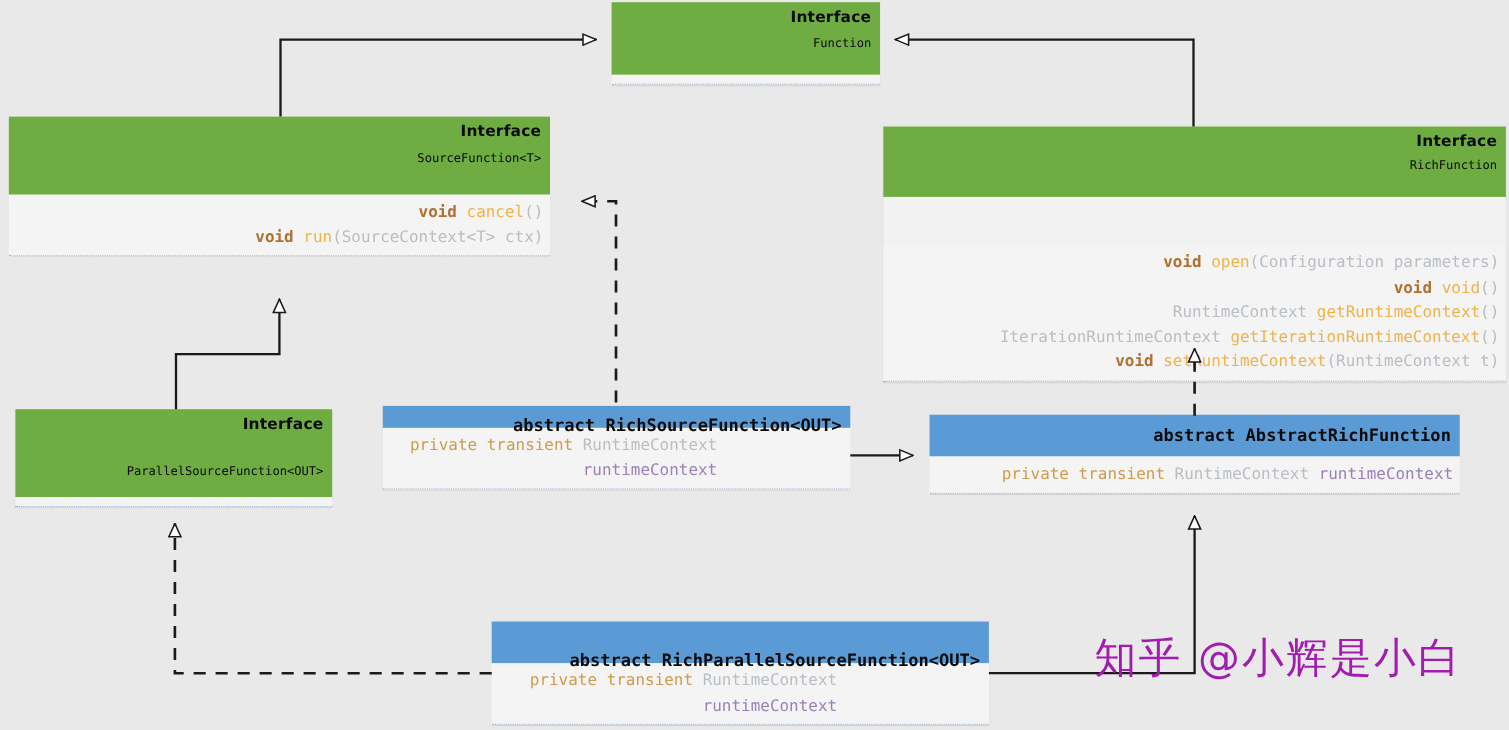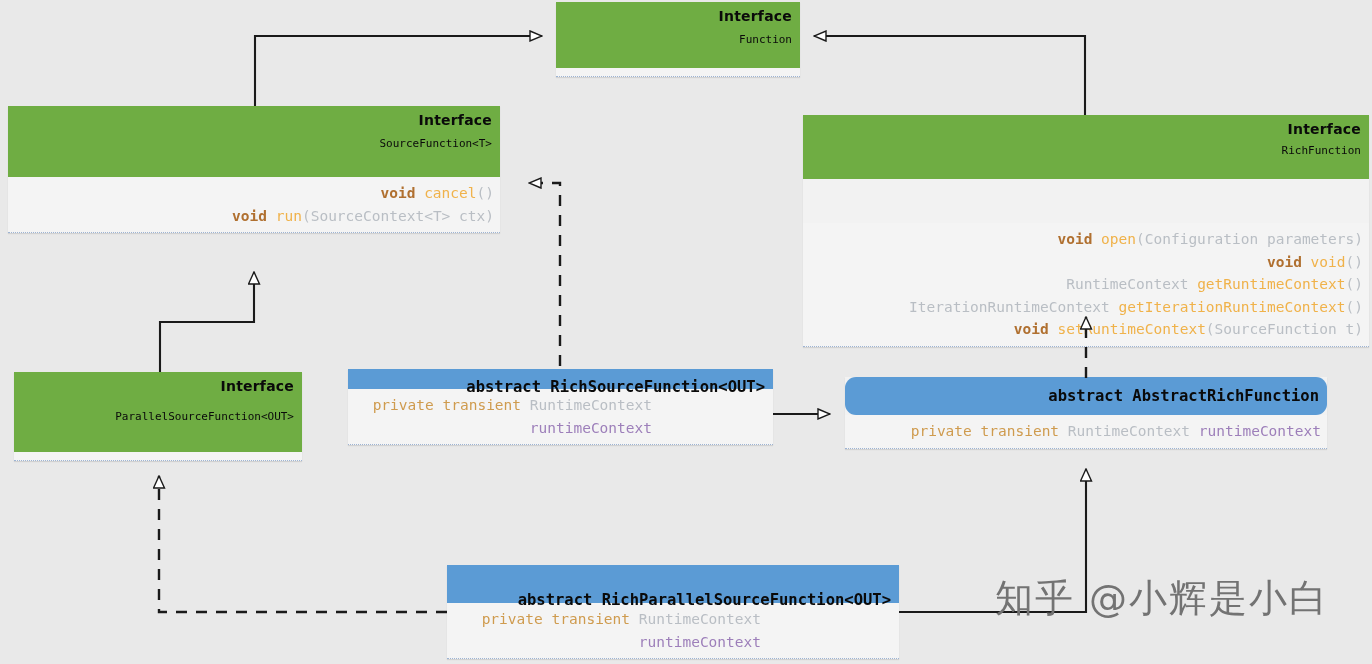--- a/index.html
+++ b/index.html
@@ -88,21 +88,21 @@
   .member.wrap { white-space: normal; }
   .kw   { color: #b07030; font-weight: bold; }
   .mod  { color: #cf9b4e; }
   .meth { color: #f0b24a; }
   .typ  { color: #b9bec4; }
   .fld  { color: #9d7fba; }
 
   .watermark {
     position: absolute;
     z-index: 8;
-    color: #737373;
+    color: #a21caf;
     font-family: "DejaVu Sans", sans-serif;
     font-size: 38px;
     line-height: 40px;
     white-space: nowrap;
     letter-spacing: 2px;
   }
 </style>
 </head>
 <body>
 
@@ -180,48 +180,48 @@
       <div class="member">
         <span class="typ">RuntimeContext</span>
         <span class="meth">getRuntimeContext</span><span class="typ">()</span>
       </div>
       <div class="member">
         <span class="typ">IterationRuntimeContext</span>
         <span class="meth">getIterationRuntimeContext</span><span class="typ">()</span>
       </div>
       <div class="member">
         <span class="kw">void</span>
-        <span class="meth">setRuntimeContext</span><span class="typ">(SourceFunction t)</span>
+        <span class="meth">setRuntimeContext</span><span class="typ">(RuntimeContext t)</span>
       </div>
     </div>
   </div>
 
   <div class="node iface" style="left:14px; top:372px; width:288px;">
     <div class="hdr" style="height:80px;">
       <span class="stereo">Interface</span>
-      <span class="nm" style="margin-top:12px;">ParallelSourceFunction&lt;OUT&gt;</span>
+      <span class="nm" style="margin-top:24px;">ParallelSourceFunction&lt;OUT&gt;</span>
     </div>
     <div class="members empty"></div>
   </div>
 
   <div class="node abs" style="left:348px; top:369px; width:425px;">
     <div class="hdr" style="height:20px; padding-top:7px;">
       <span class="nm"><span>abstract</span>&nbsp;<span>RichSourceFunction&lt;OUT&gt;</span></span>
     </div>
     <div class="members" style="padding-left:14px;">
       <div class="member wrap" style="max-width:290px;">
         <span class="mod">private transient</span>
         <span class="typ">RuntimeContext</span>
         <span class="fld">runtimeContext</span>
       </div>
     </div>
   </div>
 
   <div class="node abs" style="left:845px; top:377px; width:482px;">
-    <div class="hdr" style="height:38px; padding-top:8px;border-radius:11px;">
+    <div class="hdr" style="height:38px; padding-top:8px;">
       <span class="nm"><span>abstract</span>&nbsp;<span>AbstractRichFunction</span></span>
     </div>
     <div class="members" style="padding-left:14px;">
       <div class="member">
         <span class="mod">private transient</span>
         <span class="typ">RuntimeContext</span>
         <span class="fld">runtimeContext</span>
       </div>
     </div>
   </div>

